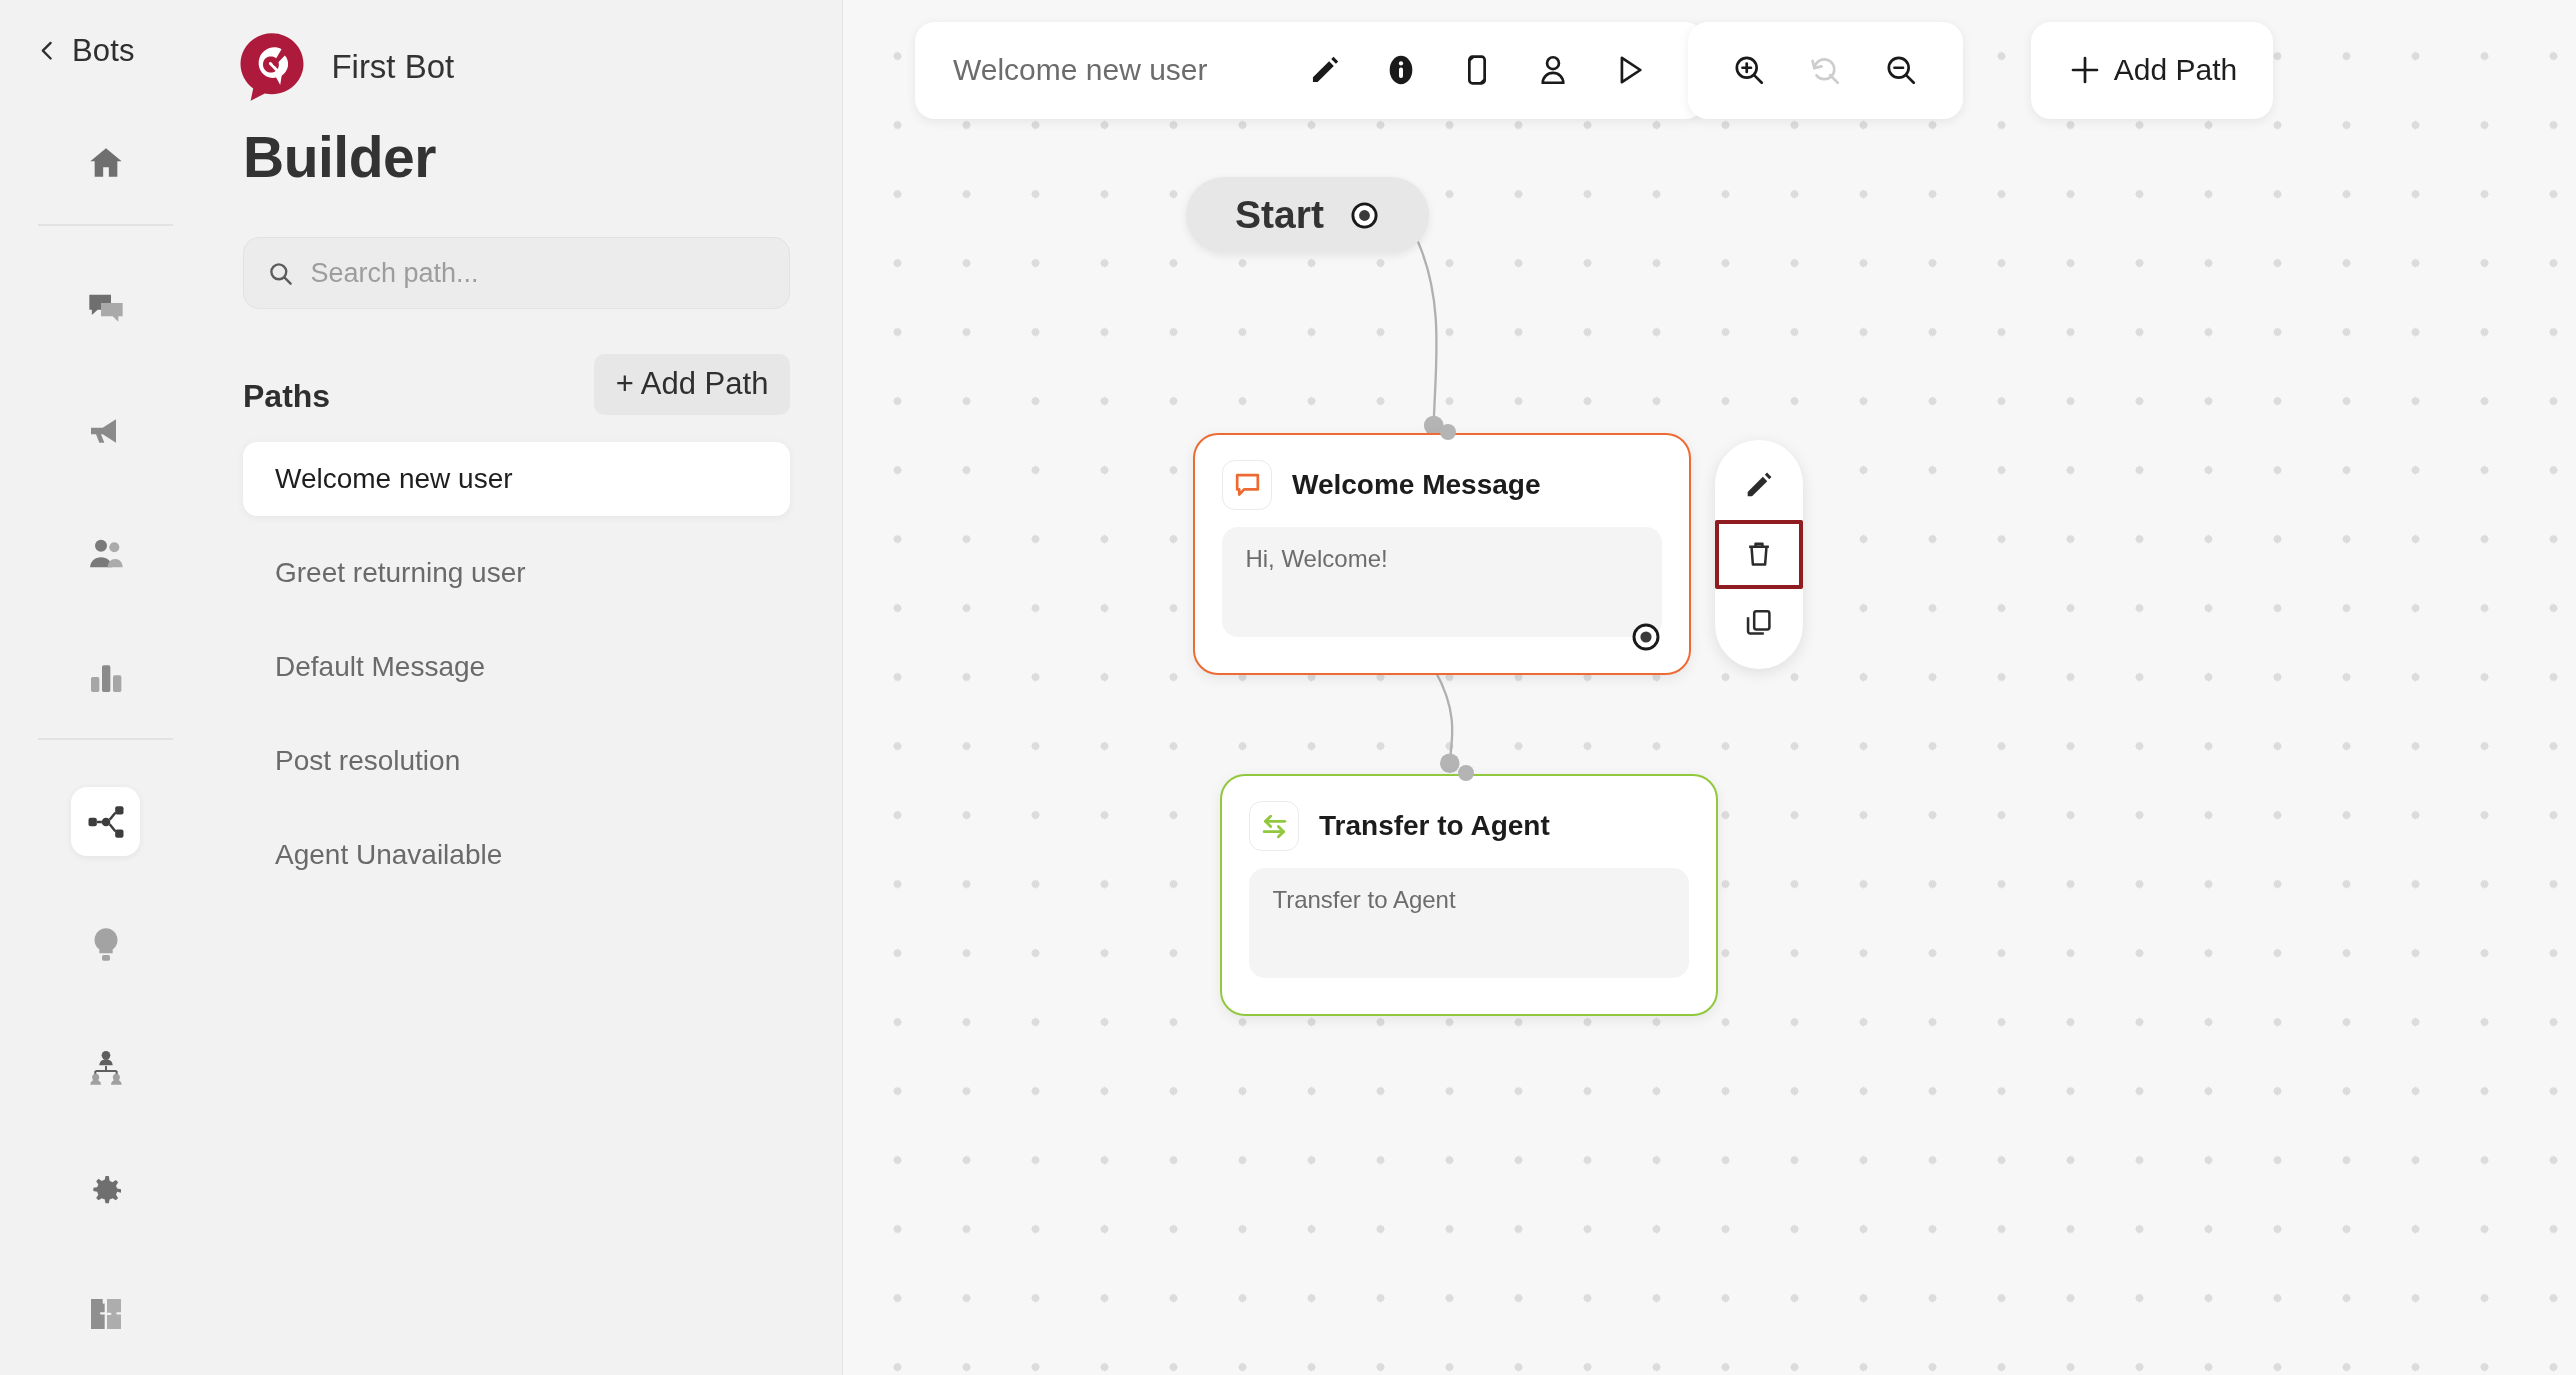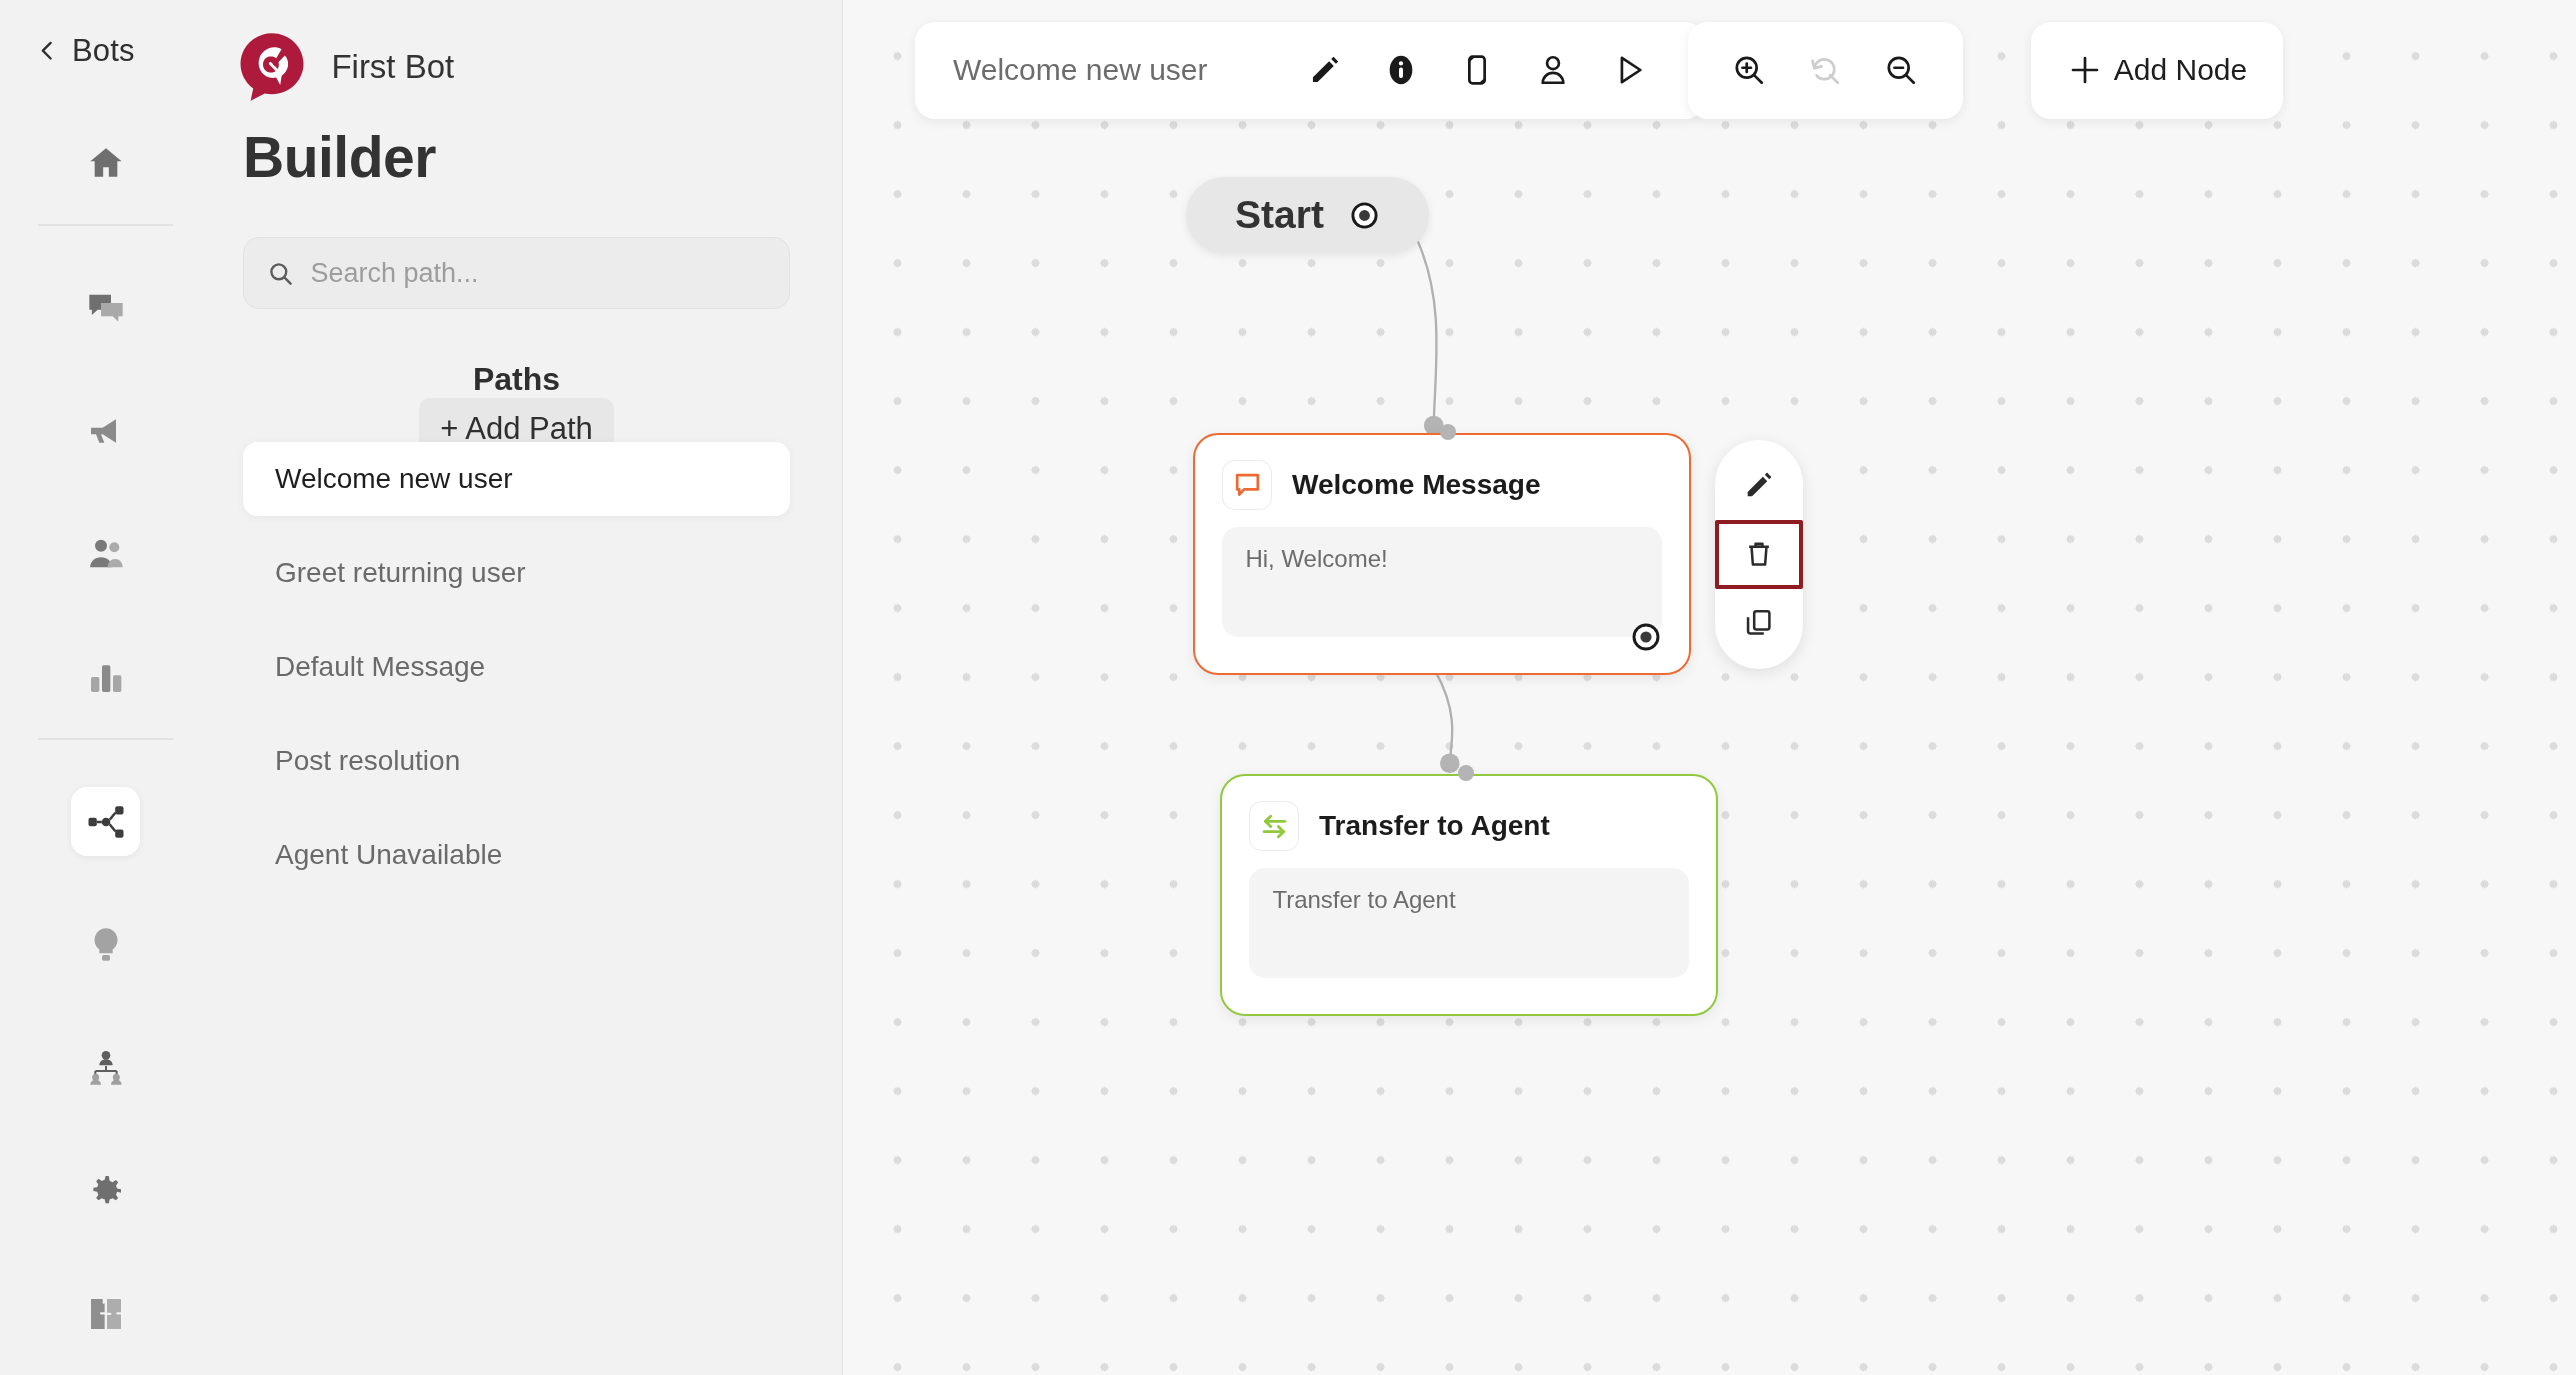--- a/index.html
+++ b/index.html
@@ -60,21 +60,21 @@
   .search-icon { width: 27px; height: 27px; flex: 0 0 27px; }
   .search-input {
     border: none; outline: none; background: transparent;
     font-family: "Liberation Sans", sans-serif;
     font-size: 27px; color: #555; width: 100%;
   }
   .search-input::placeholder { color: #9d9d9d; }
 
   .paths-head {
     margin: 52px 52px 0 52px; height: 54px;
-    display: flex; align-items: center; justify-content: space-between; flex-direction: column;
+    display: flex; align-items: flex-end; justify-content: space-between;
   }
   .paths-label { font-size: 32px; font-weight: bold; color: #2f2f2f; }
   .add-path-btn {
     background: #e7e7e7; border: none; border-radius: 10.8px;
     font-family: "Liberation Sans", sans-serif;
     font-size: 31px; color: #2f2f2f; padding: 12.6px 21.6px; cursor: pointer;
   }
 
   .path-list { margin: 27px 52px 0 52px; display: flex; flex-direction: column; }
   .path-item {
@@ -368,21 +368,21 @@
             <line x1="15.6" y1="15.6" x2="21" y2="21"></line>
           </svg>
       </button>
     </div>
 
     <div class="tb-card" id="add-node-card">
       <svg style="width:36px;height:36px" viewBox="0 0 24 24" fill="none" stroke="#1a1a1a" stroke-width="1.8" stroke-linecap="round">
           <line x1="12" y1="4" x2="12" y2="20"></line>
           <line x1="4" y1="12" x2="20" y2="12"></line>
         </svg>
-      <span class="add-node-label">Add Node</span>
+      <span class="add-node-label">Add Path</span>
     </div>
 
     <div class="node" id="start-node">
       <span class="start-label">Start</span>
       <svg style="width:31px;height:31px" viewBox="0 0 24 24">
           <circle cx="12" cy="12" r="9" fill="#fff" stroke="#1a1a1a" stroke-width="2.2"></circle>
           <circle cx="12" cy="12" r="4.2" fill="#3a3a3a"></circle>
         </svg>
     </div>
 

